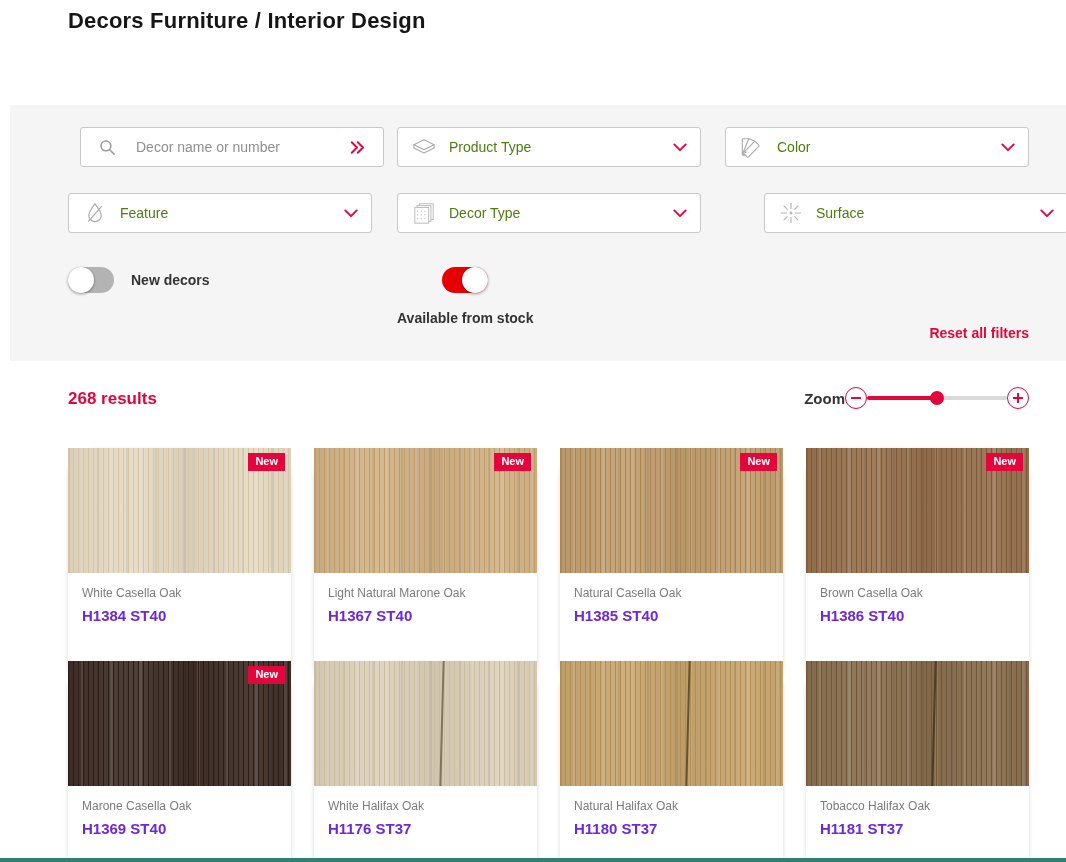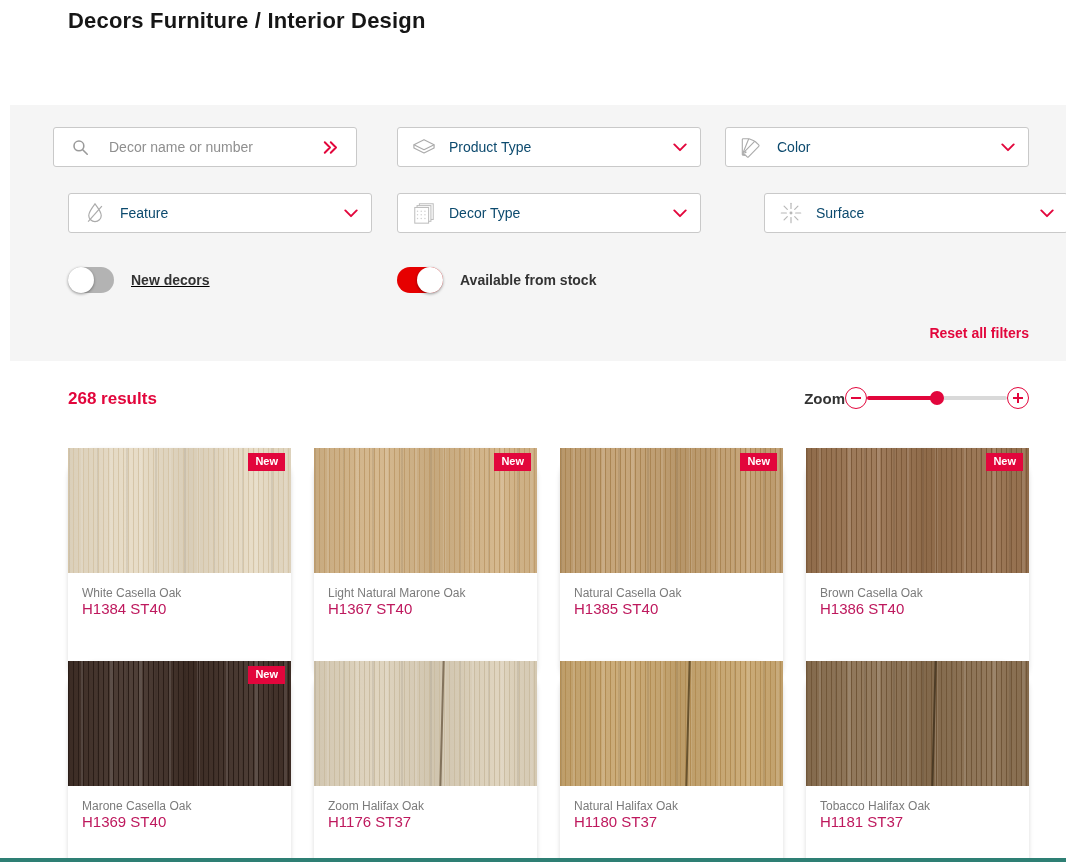--- a/index.html
+++ b/index.html
@@ -7,25 +7,25 @@
   body { font-family: "Liberation Sans", sans-serif; }
   .page { position:relative; width:1066px; height:862px; background:#fff; overflow:hidden; }
 
   .page-title { position:absolute; left:68px; top:8px; font-size:22px; font-weight:bold; color:#161616; letter-spacing:.2px; }
 
   
   .filter-panel { position:absolute; left:10px; right:0; top:105px; height:256px; background:#f5f5f5; }
 
   .fbox { position:absolute; width:304px; height:40px; background:#fff; border:1px solid #c9c9c9; border-radius:3px;
           display:flex; align-items:center; padding:0 13px; gap:12px; cursor:pointer; }
-  .fbox .flabel { font-size:14px; color:#0c4a6e; }
+  .fbox .flabel { font-size:14px; color:#4d7c0f; }
   .fbox .chev { margin-left:auto; display:flex; align-items:center; }
   .ficon { display:flex; align-items:center; justify-content:center; width:26px; }
 
-  .search-box { position:absolute; left:43px; top:22px; width:304px; height:40px; background:#fff; border:1px solid #c9c9c9;
+  .search-box { position:absolute; left:70px; top:22px; width:304px; height:40px; background:#fff; border:1px solid #c9c9c9;
                 border-radius:3px; display:flex; align-items:center; padding:0 13px; gap:16px; }
   .search-input { flex:1; border:none; outline:none; font-size:14px; color:#333; font-family:"Liberation Sans",sans-serif; background:transparent; }
   .search-input::placeholder { color:#8f8f8f; }
 
   
   .toggle-row-label { font-size:14px; font-weight:bold; color:#333; }
   .toggle { width:46px; height:26px; border-radius:13px; background:#b3b3b3; position:relative; cursor:pointer; flex:none; }
   .toggle .knob { position:absolute; top:0; left:0; width:26px; height:26px; border-radius:50%; background:#fff;
                   box-shadow:0 1px 3px rgba(0,0,0,.4); transition:left .15s; }
   .toggle.on { background:#e60000; }
@@ -56,21 +56,21 @@
       repeating-linear-gradient(90deg, var(--grain,#bbb) 0 1px, transparent 1px 5px),
       repeating-linear-gradient(90deg, rgba(0,0,0,.07) 0 2px, transparent 2px 13px, rgba(255,255,255,.10) 13px 16px, transparent 16px 29px),
       linear-gradient(90deg, rgba(0,0,0,.05) 0%, rgba(255,255,255,.09) 28%, rgba(0,0,0,.06) 55%, rgba(255,255,255,.07) 82%, rgba(0,0,0,.04) 100%);
   }
   .swatch.has-crack::after { content:''; position:absolute; top:-4px; bottom:-4px; left:57%; width:2px;
     background:var(--crack,#555); opacity:.8; transform:skewX(-1.5deg); border-radius:1px; }
   .badge { position:absolute; top:5px; right:6px; background:#e2063c; color:#fff; font-size:11px; font-weight:bold;
            padding:2px 7px 3px; line-height:13px; }
   .card-info { position:absolute; top:125px; left:0; right:0; bottom:0; padding:13px 14px; background:#fff; }
   .decor-name { font-size:12px; color:#7b7b7b; }
-  .decor-code { font-size:15px; font-weight:normal; color:#be185d; }
+  .decor-code { font-size:15px; font-weight:bold; color:#6d28d9; margin-top:7px; }
 
   .bottom-bar { position:absolute; left:0; right:0; bottom:0; height:4px; background:#2e7f74; }
 </style>
 </head>
 <body>
 
 <div class="page">
 
   <h1 class="page-title">Decors Furniture / Interior Design</h1>
 
@@ -188,28 +188,28 @@
           </svg>
       </span>
       <span class="flabel">Surface</span>
       <span class="chev">
         <svg viewBox="0 0 16 10" width="14" height="9">
             <path d="M1.5 1.5L8 8l6.5-6.5" fill="none" stroke="#e2063c" stroke-width="2.2" stroke-linecap="round" stroke-linejoin="round"></path>
           </svg>
       </span>
     </div>
 
-    <div class="toggle-group" style="left:58px; top:162px;text-decoration:underline;">
+    <div class="toggle-group" style="left:58px; top:162px;">
       <div class="toggle">
           <div class="knob"></div>
         </div>
       <span class="toggle-row-label">New decors</span>
     </div>
 
-    <div class="toggle-group" style="left:387px; top:162px;">
+    <div class="toggle-group" style="left:387px; top:162px;flex-direction:column;">
       <div class="toggle on">
           <div class="knob"></div>
         </div>
       <span class="toggle-row-label">Available from stock</span>
     </div>
 
     <span class="reset-link">Reset all filters</span>
   </div>
 
   <div class="results-count">268 results</div>
@@ -273,21 +273,21 @@
       <div class="decor-name">Marone Casella Oak</div>
       <div class="decor-code">H1369 ST40</div>
     </div>
   </div>
 
   <div class="card" style="left:314px; top:661px;">
     <div class="swatch has-crack" style="--base: #ddd1ba; --grain: #cbbda2; --crack: #6e5d46;">
       
     </div>
     <div class="card-info">
-      <div class="decor-name">Zoom Halifax Oak</div>
+      <div class="decor-name">White Halifax Oak</div>
       <div class="decor-code">H1176 ST37</div>
     </div>
   </div>
 
   <div class="card" style="left:560px; top:661px;">
     <div class="swatch has-crack" style="--base: #c8a66f; --grain: #b28d54; --crack: #53401f;">
       
     </div>
     <div class="card-info">
       <div class="decor-name">Natural Halifax Oak</div>

